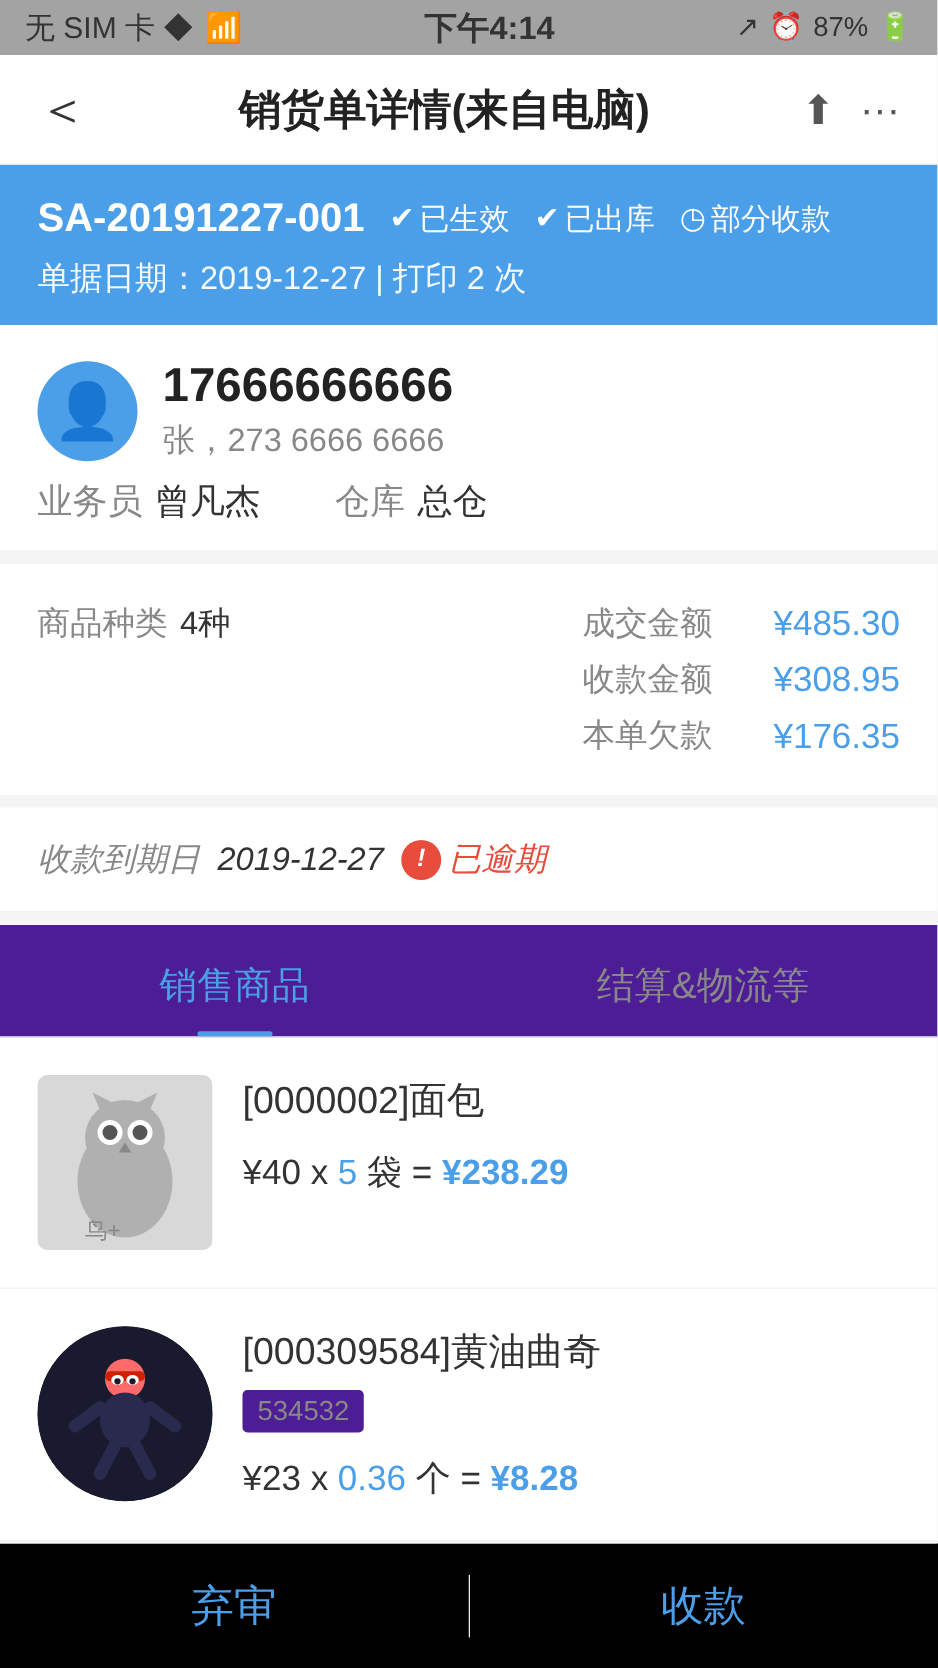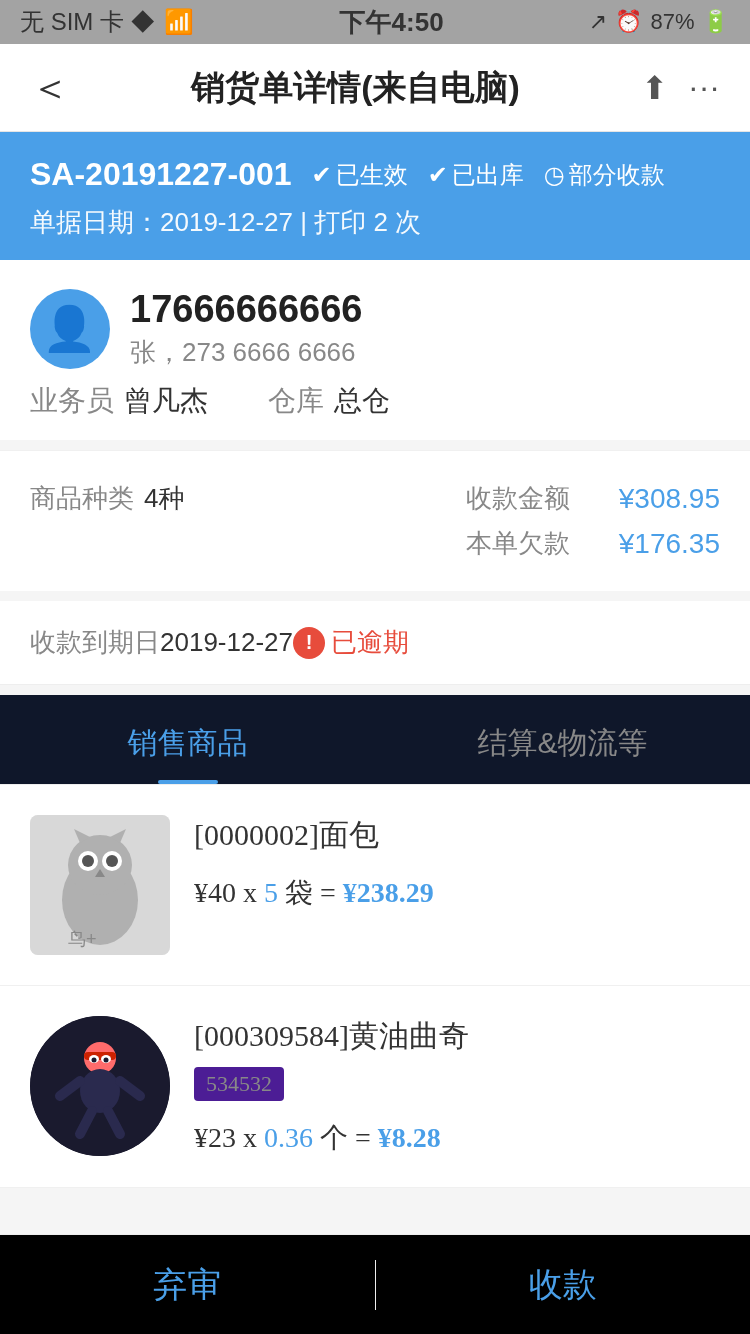--- a/index.html
+++ b/index.html
@@ -159,23 +159,24 @@
     }
     .amount-label { font-size: 26px; color: #888; }
     .amount-value { font-size: 28px; color: #4a9fe8; font-weight: 500; min-width: 130px; text-align: right; }
 
     
     .due-section {
       background: #fff;
       padding: 24px 30px;
       display: flex;
       align-items: center;
-      gap: 0;
+      gap: 14px;
       margin-bottom: 10px;
       border-bottom: 1px solid #eee;
+      font-style: italic;
     }
     .due-label { font-size: 26px; color: #888; }
     .due-date { font-size: 26px; color: #333; }
     .overdue-badge {
       display: flex;
       align-items: center;
       gap: 6px;
       background: transparent;
     }
     .overdue-icon {
@@ -187,21 +188,21 @@
       align-items: center;
       justify-content: center;
       color: #fff;
       font-size: 20px;
       font-weight: 700;
     }
     .overdue-text { font-size: 26px; color: #e74c3c; }
 
     
     .tabs {
-      background: #0f172a;
+      background: #4c1d95;
       display: flex;
       border-bottom: 1px solid #eee;
       margin-bottom: 0;
     }
     .tab {
       flex: 1;
       text-align: center;
       padding: 28px 0 20px;
       font-size: 30px;
       color: #888;
@@ -243,21 +244,20 @@
       display: flex;
       align-items: center;
       justify-content: center;
       overflow: hidden;
     }
     .product-info {
       flex: 1;
       display: flex;
       flex-direction: column;
       gap: 10px;
-      font-family: Liberation Serif, serif;
     }
     .product-name {
       font-size: 30px;
       color: #333;
       font-weight: 500;
     }
     .product-tag {
       display: inline-block;
       background: #4c1d95;
       color: #888;
@@ -315,21 +315,21 @@
     }
   </style>
 </head>
 <body>
 
 <div class="status-bar">
   <div class="status-left">
     <span>无 SIM 卡 ◆</span>
     <span>📶</span>
   </div>
-  <div class="status-center">下午4:50</div>
+  <div class="status-center">下午4:14</div>
   <div class="status-right">
     <span>↗</span>
     <span>⏰</span>
     <span>87%</span>
     <span>🔋</span>
   </div>
 </div>
 
 <div class="nav-bar">
   <div class="nav-back">＜</div>
@@ -385,20 +385,24 @@
 
 <div class="stats-section">
   <div class="stats-left">
     <div class="stats-row">
       <span class="stats-label">商品种类</span>
       <span class="stats-value">4种</span>
     </div>
   </div>
   <div class="stats-right">
     <div class="amount-row">
+      <span class="amount-label">成交金额</span>
+      <span class="amount-value">¥485.30</span>
+    </div>
+    <div class="amount-row">
       <span class="amount-label">收款金额</span>
       <span class="amount-value">¥308.95</span>
     </div>
     <div class="amount-row">
       <span class="amount-label">本单欠款</span>
       <span class="amount-value">¥176.35</span>
     </div>
   </div>
 </div>
 

